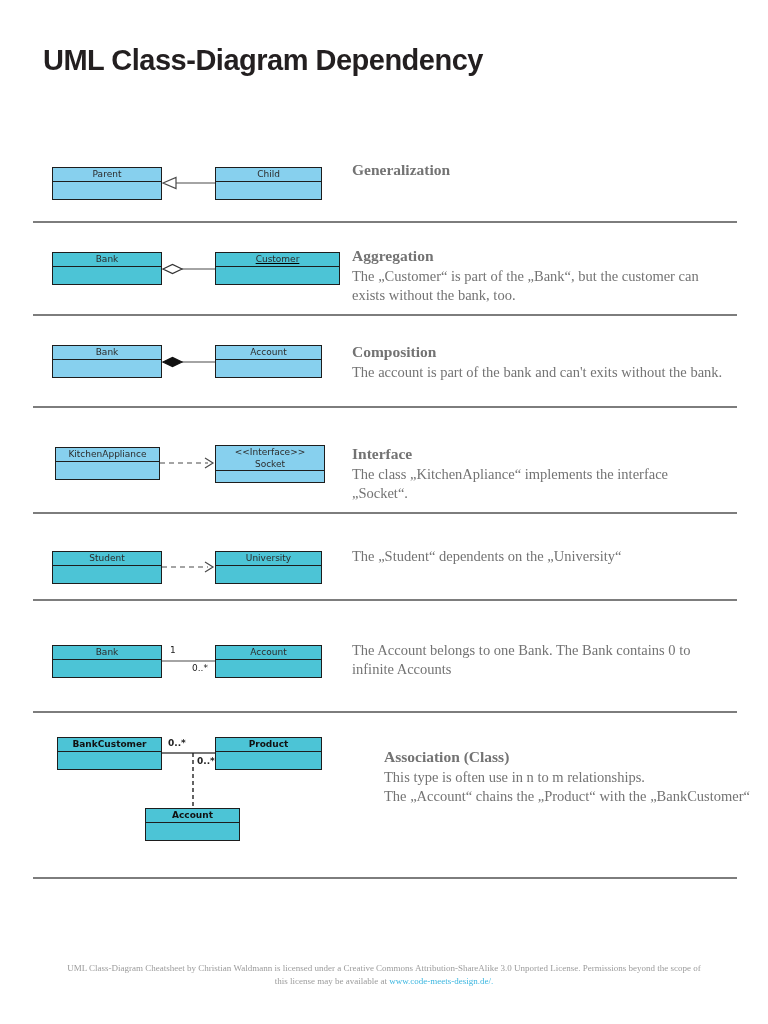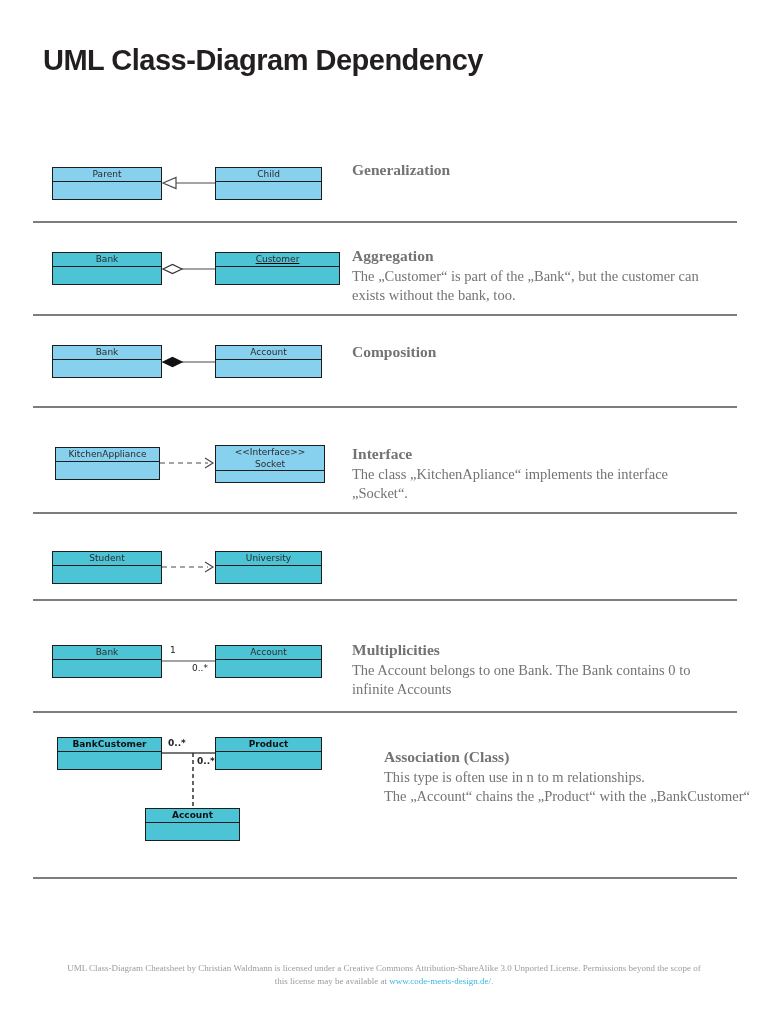--- a/index.html
+++ b/index.html
@@ -122,20 +122,21 @@
       <div class="title">Account</div>
     </div>
     <div class="connector" style="left:162px;top:354px;">
       <svg width="53" height="16">
         <line x1="20" y1="8" x2="53" y2="8" stroke="#4a4a4a" stroke-width="1.2"></line>
         <polygon points="1,8 10.5,3.5 20,8 10.5,12.5" fill="#111111" stroke="#111111" stroke-width="1.2"></polygon>
       </svg>
     </div>
     <div class="txt" style="top:343px;">
       <h3>Composition</h3>
+      <p>The account is part of the bank and can't exits without the bank.</p>
     </div>
   </div>
   <div class="divider" style="top:406px;"></div>
 
   <div>
     <div class="uml-box" style="left: 55px; top: 447px; width: 105px; --box-fill: #87d0ee;">
       <div class="title">KitchenAppliance</div>
     </div>
     <div class="uml-box two-line" style="left: 215px; top: 445px; width: 110px; --box-fill: #87d0ee;">
       <div class="title">
@@ -163,40 +164,40 @@
     <div class="uml-box" style="left: 215px; top: 551px; width: 107px; --box-fill: #4cc4d6;">
       <div class="title">University</div>
     </div>
     <div class="connector" style="left:162px;top:559px;">
       <svg width="53" height="16">
         <line x1="0" y1="8" x2="46" y2="8" stroke="#4a4a4a" stroke-width="1.2" stroke-dasharray="5,4"></line>
         <polyline points="43,3 51,8 43,13" fill="none" stroke="#4a4a4a" stroke-width="1.2"></polyline>
       </svg>
     </div>
     <div class="txt" style="top:547px;">
+      <p>The „Student“ dependents on the „University“</p>
     </div>
   </div>
   <div class="divider" style="top:599px;"></div>
 
   <div>
     <div class="uml-box" style="left: 52px; top: 645px; width: 110px; --box-fill: #4cc4d6;">
       <div class="title">Bank</div>
     </div>
     <div class="uml-box" style="left: 215px; top: 645px; width: 107px; --box-fill: #4cc4d6;">
       <div class="title">Account</div>
     </div>
     <div class="connector" style="left:162px;top:653px;">
       <svg width="53" height="16">
         <line x1="0" y1="8" x2="53" y2="8" stroke="#4a4a4a" stroke-width="1.2"></line>
       </svg>
     </div>
     <div class="mult" style="left:170px;top:645px;">1</div>
     <div class="mult" style="left:192px;top:663px;">0..*</div>
     <div class="txt" style="top:641px;">
-      <h3>Multiplicities</h3>
       <p>The Account belongs to one Bank. The Bank contains 0 to infinite Accounts</p>
     </div>
   </div>
   <div class="divider" style="top:711px;"></div>
 
   <div>
     <div class="uml-box bold" style="left: 57px; top: 737px; width: 105px; --box-fill: #4cc4d6;">
       <div class="title">BankCustomer</div>
     </div>
     <div class="uml-box bold" style="left: 215px; top: 737px; width: 107px; --box-fill: #4cc4d6;">

